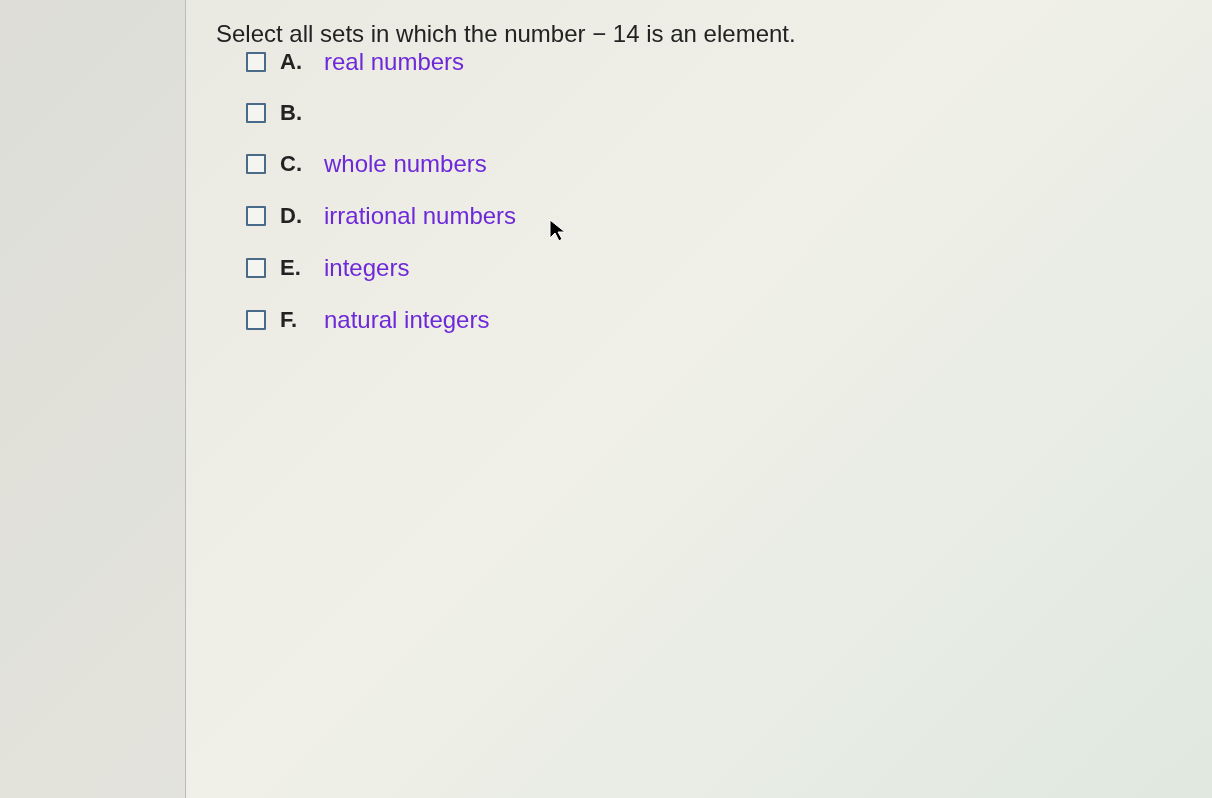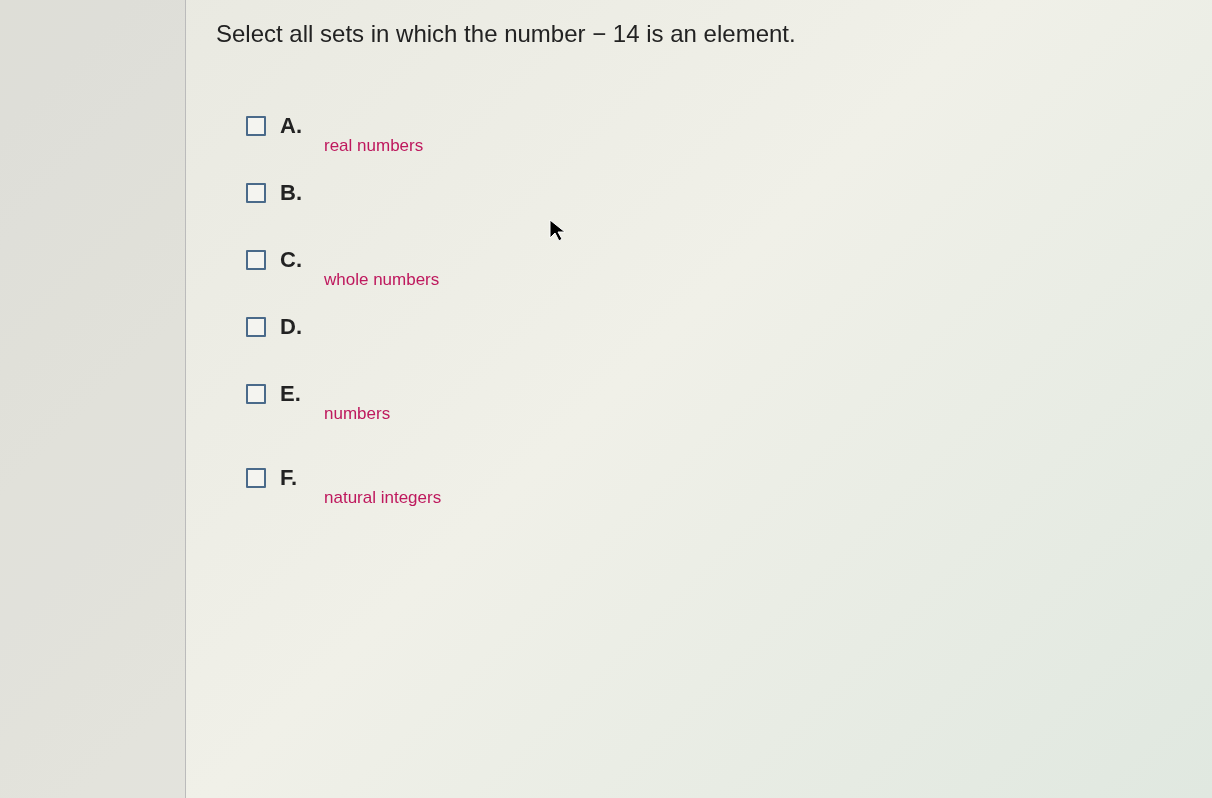--- a/index.html
+++ b/index.html
@@ -21,21 +21,20 @@
       border-right: 1px solid #bbb;
       background: rgba(200,200,195,0.3);
     }
     .content-area {
       flex: 1;
       padding: 20px 30px;
     }
     .question-text {
       font-size: 24px;
       color: #222;
-      margin-bottom: 48px;
       font-weight: 400;
     }
     .options-list {
       padding-left: 30px;
     }
     .option-row {
       display: flex;
       align-items: center;
       margin-bottom: 24px;
       gap: 14px;
@@ -49,23 +48,22 @@
       cursor: pointer;
       flex-shrink: 0;
     }
     .option-letter {
       font-size: 22px;
       font-weight: bold;
       color: #222;
       min-width: 30px;
     }
     .option-text {
-      font-size: 17px;
-      color: #be185d;
-      margin-top: 40px;
+      font-size: 24px;
+      color: #6d28d9;
     }
     .cursor-arrow {
       position: absolute;
       left: 548px;
       top: 218px;
       pointer-events: none;
     }
   </style>
 </head>
 <body>
@@ -92,26 +90,27 @@
 
     <div class="option-row">
       <div class="checkbox"></div>
       <span class="option-letter">C.</span>
       <span class="option-text">whole numbers</span>
     </div>
 
     <div class="option-row">
       <div class="checkbox"></div>
       <span class="option-letter">D.</span>
+      <span class="option-text">irrational numbers</span>
     </div>
 
     <div class="option-row">
       <div class="checkbox"></div>
       <span class="option-letter">E.</span>
-      <span class="option-text">numbers</span>
+      <span class="option-text">integers</span>
     </div>
 
     <div class="option-row">
       <div class="checkbox"></div>
       <span class="option-letter">F.</span>
       <span class="option-text">natural integers</span>
     </div>
 
   </div>
 </div>

